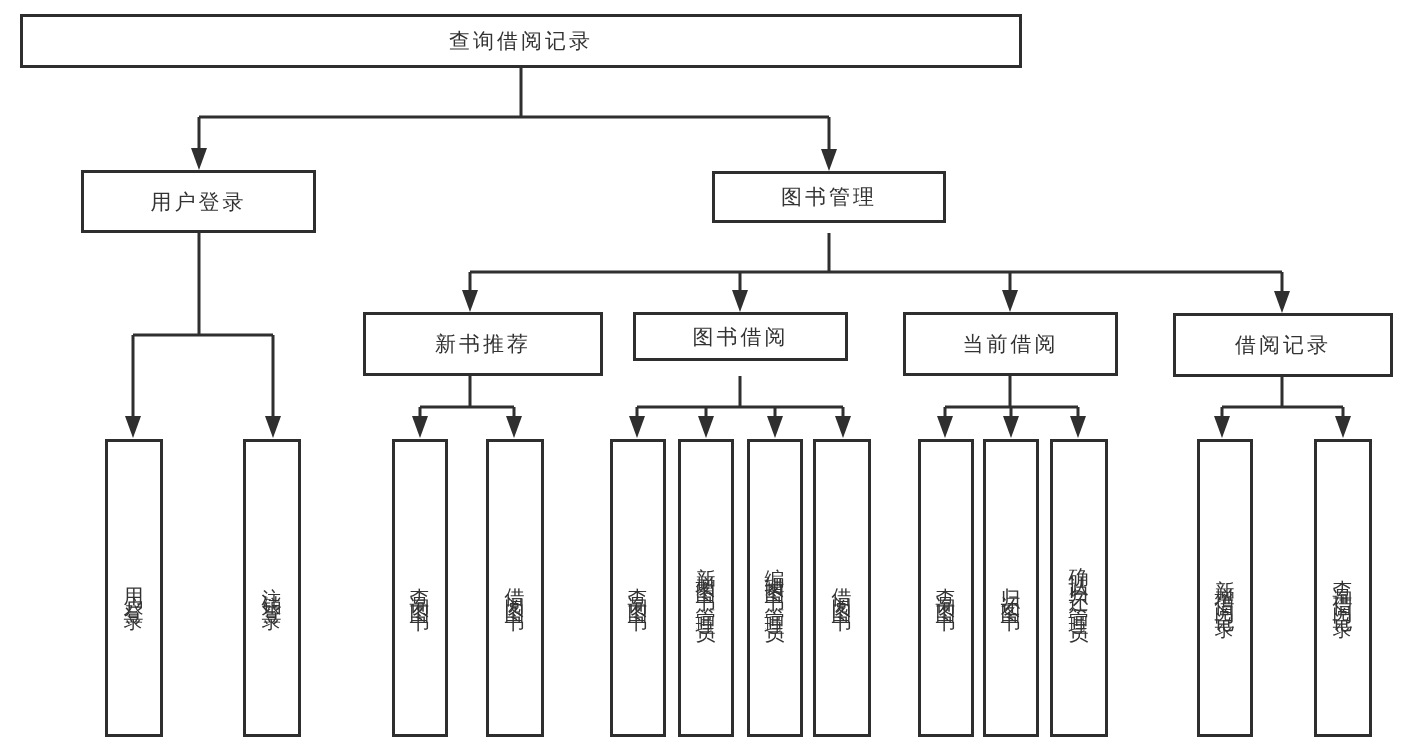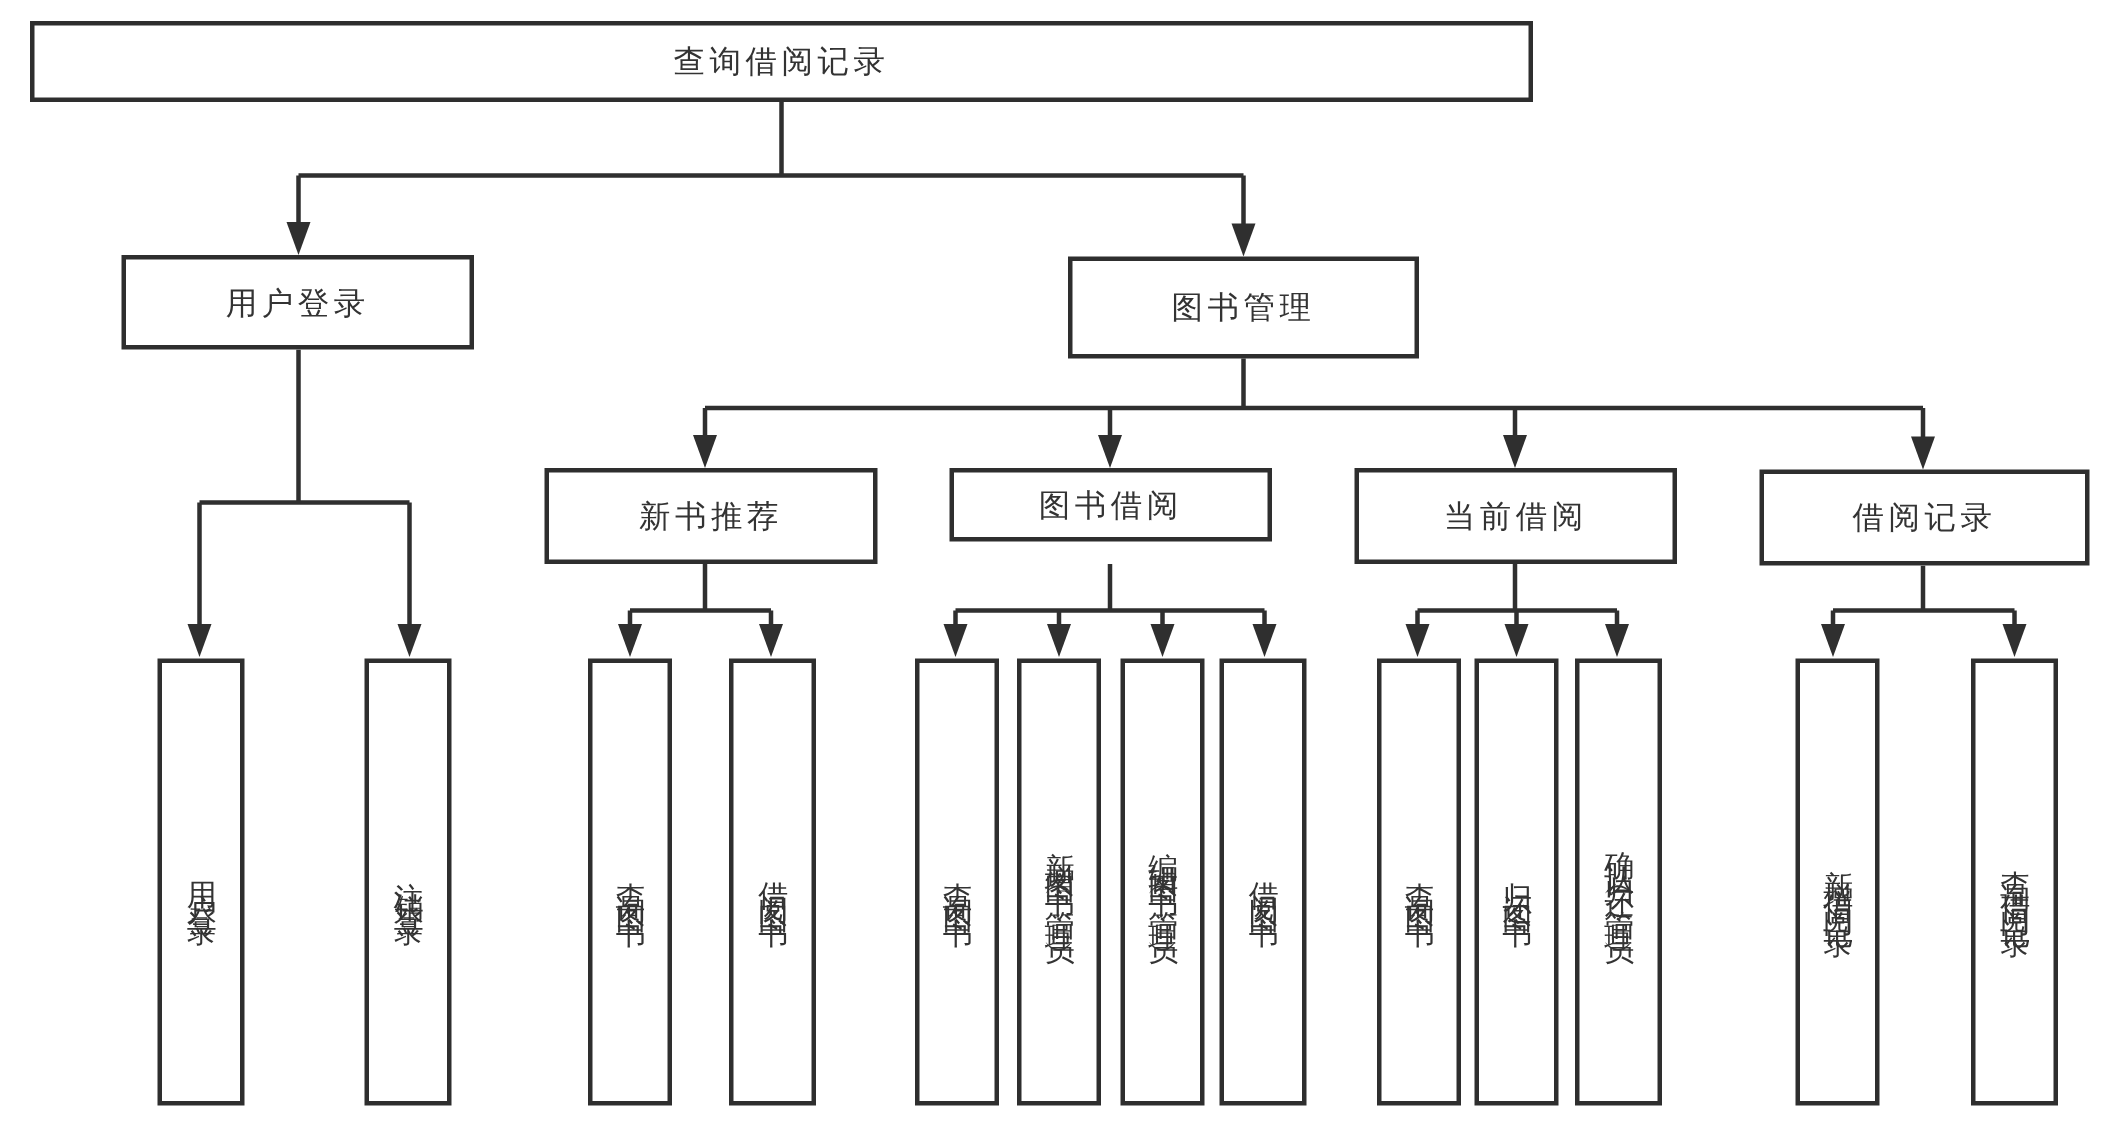--- a/index.html
+++ b/index.html
@@ -24,22 +24,22 @@
     color: #333333;
     display: flex;
     align-items: center;
     justify-content: center;
     font-size: 21px;
     letter-spacing: 3px;
     white-space: nowrap;
   }
   .root  { left: 20px;  top: 14px;  width: 1002px; height: 54px; }
   .l2a   { left: 81px;  top: 170px; width: 235px;  height: 63px; }
-  .l2b   { left: 712px; top: 171px; width: 234px;  height: 68px; }
-  .l3a   { left: 363px; top: 312px; width: 222px;  height: 64px; }
+  .l2b   { left: 712px; top: 171px; width: 234px;  height: 52px; }
+  .l3a   { left: 363px; top: 312px; width: 240px;  height: 64px; }
   .l3b   { left: 633px; top: 312px; width: 215px;  height: 49px; }
   .l3c   { left: 903px; top: 312px; width: 215px;  height: 64px; }
   .l3d   { left: 1173px;top: 313px; width: 220px;  height: 64px; }
   .leaf {
     position: absolute;
     top: 439px;
     height: 298px;
     box-sizing: border-box;
     border: 3px solid #2e2e2e;
     background: #ffffff;

